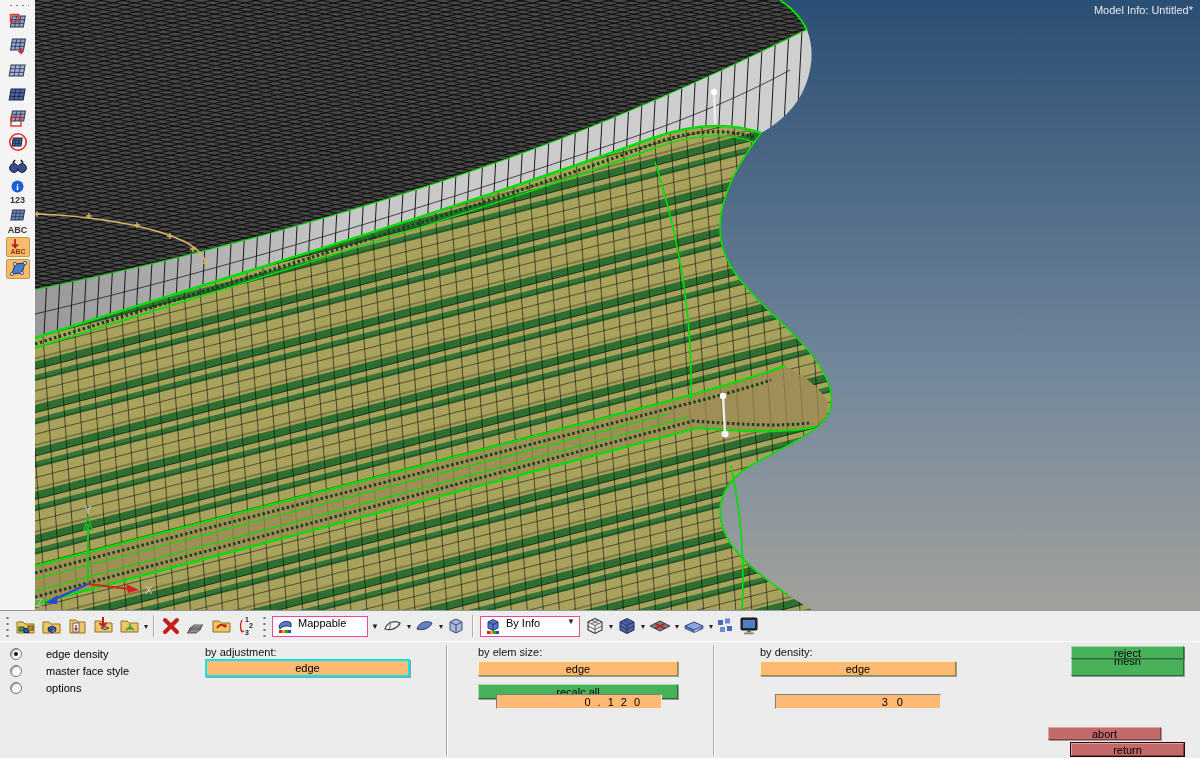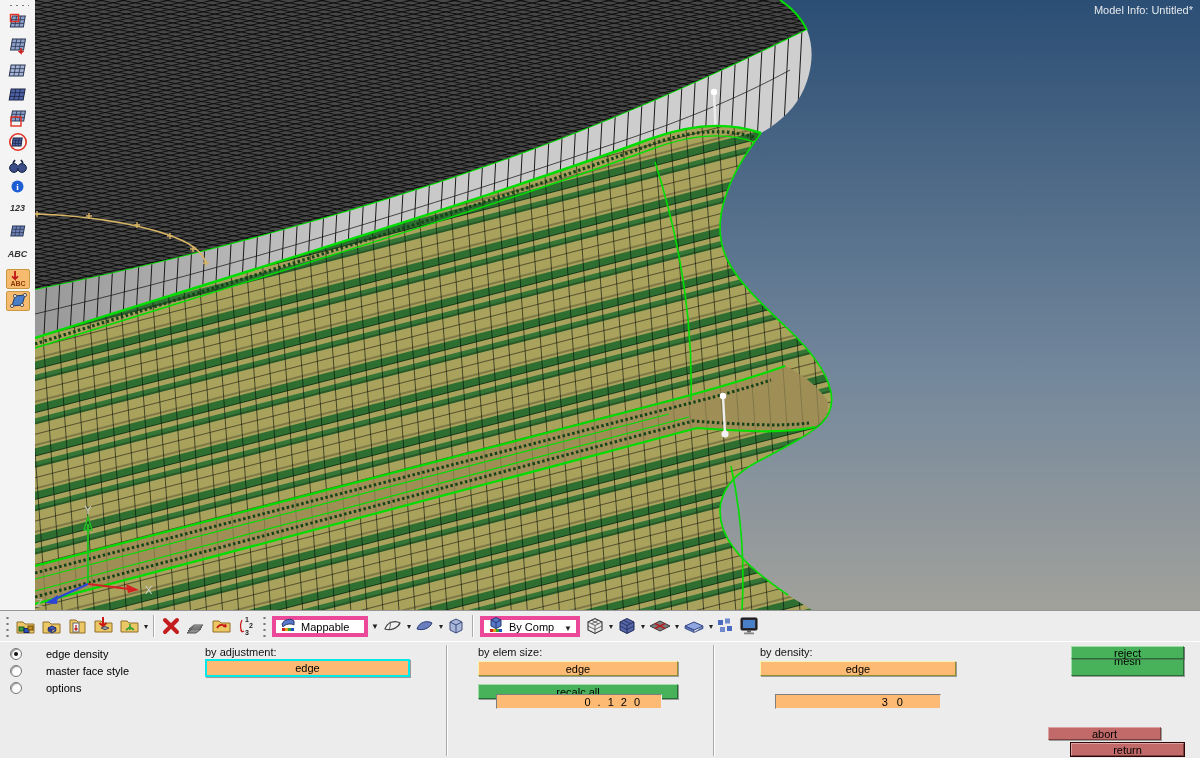--- a/index.html
+++ b/index.html
@@ -8,30 +8,30 @@
   
   .viewport{position:absolute;left:35px;top:0;width:1165px;height:610px;}
   
   .sidebar{position:absolute;left:0;top:0;width:35px;height:610px;background:#f4f4f4;
            display:flex;flex-direction:column;align-items:center;padding-top:2px;box-sizing:border-box;}
   .sb-handle{width:22px;height:5px;margin-bottom:3px;
              background-image:radial-gradient(#777 1px,transparent 1.2px);background-size:6px 5px;background-position:1px 1px;}
   .sb-item{width:24px;height:22px;margin:1px 0;display:flex;align-items:center;justify-content:center;
            background:transparent;border:none;padding:0;cursor:pointer;}
   .sb-item.hl{background:#f6bb6e;border:1px solid #c9973f;border-radius:2px;height:20px;}
-  .sb-text{font-size:9px;font-weight:bold;color:#333;height:12px;line-height:12px;margin:8px;font-style:italic;}
+  .sb-text{font-size:9px;font-weight:bold;color:#333;height:12px;line-height:12px;margin:0;}
   
   .toolbar{position:absolute;left:0;top:610px;width:1200px;height:31px;background:#ededed;
            border-top:1px solid #979797;box-sizing:border-box;display:flex;align-items:center;padding-left:2px;}
   .tb-handle{width:5px;height:22px;margin:0 3px;
              background-image:radial-gradient(#777 1px,transparent 1.2px);background-size:5px 6px;}
   .tb-btn{background:transparent;border:none;padding:1px;margin:0 1px;display:flex;align-items:center;cursor:pointer;}
   .tb-sep{width:1px;height:22px;background:#aaa;border-right:1px solid #fff;margin:0 4px;}
   .caret{font-size:8px;color:#222;margin:0 1px;cursor:pointer;}
-  .combo{display:flex;align-items:flex-end;background:#fff;border:4px solid #ec4899;height:21px;
+  .combo{display:flex;align-items:flex-start;background:#fff;border:1px solid #ec4899;height:21px;
          padding:0 3px;margin:0 2px;box-sizing:border-box;cursor:pointer;}
   .combo .lbl{margin:0 6px 0 4px;font-size:11px;white-space:nowrap;}
   
   .panel{position:absolute;left:0;top:641px;width:1200px;height:117px;background:#ececec;border-top:1px solid #fff;}
   .vsep{position:absolute;top:3px;height:111px;width:1px;background:#a9a9a9;border-right:1px solid #fff;}
   .plabel{position:absolute;font-size:11px;color:#111;}
   .radio-row{position:absolute;left:10px;display:flex;align-items:center;gap:24px;cursor:pointer;}
   .radio{width:10px;height:10px;border-radius:50%;background:#fdfdfd;border:1px solid #777;
          box-shadow:inset 1px 1px 1px #999;position:relative;}
   .radio.checked::after{content:"";position:absolute;left:3px;top:3px;width:4px;height:4px;border-radius:50%;background:#111;}
@@ -378,21 +378,21 @@
     <span class="tb-sep"></span>
     <div class="combo" style="width:100px">
       <svg width="18" height="18" viewBox="0 0 18 18">
           <path d="M4,5 L9,2.5 L14,5 L14,11 L9,13.5 L4,11 Z" fill="#5a78c8" stroke="#22386e"></path>
           <path d="M4,5 L9,7.5 L14,5 M9,7.5 L9,13.5" stroke="#22386e" fill="none"></path>
           <rect x="3" y="14" width="3" height="3" fill="#d02020"></rect>
           <rect x="6" y="14" width="3" height="3" fill="#e0a020"></rect>
           <rect x="9" y="14" width="3" height="3" fill="#30a030"></rect>
           <rect x="12" y="14" width="3" height="3" fill="#2050c0"></rect>
         </svg>
-      <span class="lbl">By Comp</span>
+      <span class="lbl">By Info</span>
       <span class="caret" style="margin-left:auto">▼</span>
     </div>
     <button class="tb-btn">
       <svg width="22" height="22" viewBox="0 0 22 22">
           <path d="M4,7 L11,3.5 L18,7 L18,15 L11,18.5 L4,15 Z" fill="none" stroke="#333" stroke-width="1.1"></path>
           <path d="M4,7 L11,10.5 L18,7 M11,10.5 L11,18.5 M7.5,5.2 L14.5,8.8 M14.5,5.2 L7.5,8.8 M4,11 L11,14.5 L18,11" stroke="#333" stroke-width=".7" fill="none"></path>
         </svg>
     </button>
     <span class="caret">▾</span>
     <button class="tb-btn">

